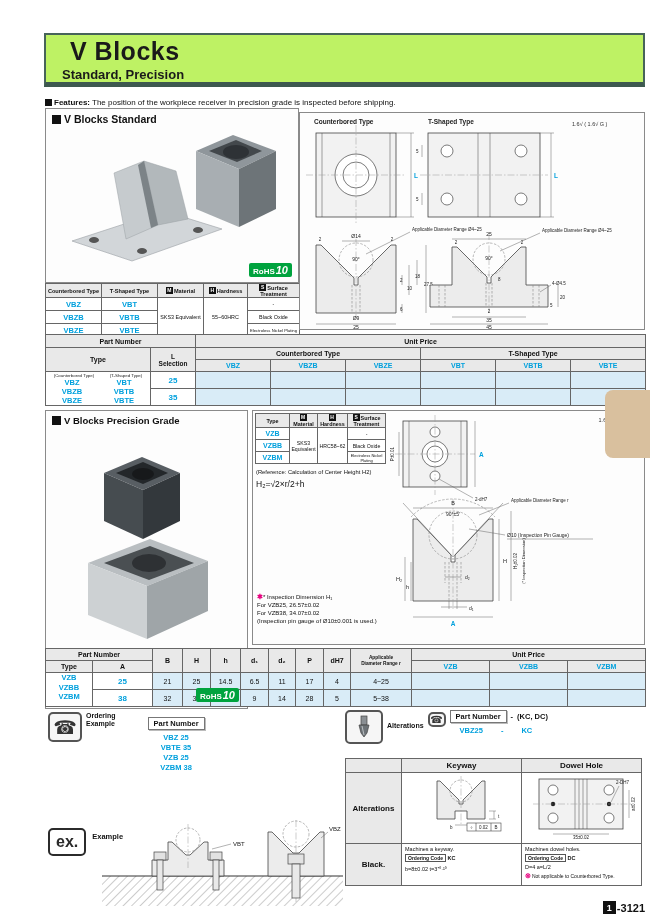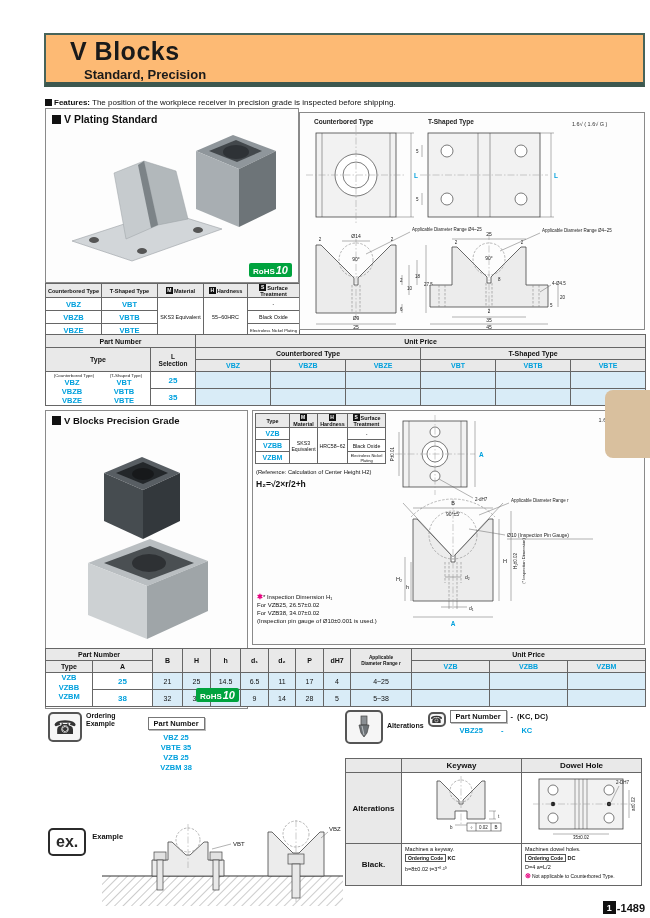--- a/index.html
+++ b/index.html
@@ -1,24 +1,24 @@
 <!DOCTYPE html>
 <html><head>
 <meta charset="utf-8">
 <style>
   html,body{margin:0;padding:0;background:#e8e8e8;}
   .page{position:relative;width:650px;height:918px;background:#ffffff;overflow:hidden;
         font-family:"Liberation Sans",sans-serif;color:#111;}
   .abs{position:absolute;}
 
   
-  .banner{left:44px;top:33px;width:601px;height:54px;background:#fdba74;
+  .banner{left:44px;top:33px;width:601px;height:54px;background:#bef264;
           border:2px solid #47645a;border-bottom:5px solid #3d584f;box-sizing:border-box;}
   .banner .title{position:absolute;left:24px;top:2px;font-size:25px;font-weight:bold;color:#1a1a1a;letter-spacing:.5px;}
-  .banner .subtitle{position:absolute;left:38px;top:32px;font-size:13px;font-weight:bold;color:#1a1a1a;}
+  .banner .subtitle{position:absolute;left:16px;top:32px;font-size:13px;font-weight:bold;color:#1a1a1a;}
 
   .features{left:45px;top:98px;font-size:8px;display:flex;align-items:center;gap:2px;}
   .blacksq{display:inline-block;width:7px;height:7px;background:#111;}
   .features b{font-size:8px;}
 
   .sectionbox{border:1px solid #8a8a8a;background:#fdfdfd;box-sizing:border-box;}
   .sectitle{position:absolute;left:6px;top:4px;font-size:10.5px;font-weight:bold;display:flex;gap:3px;align-items:center;z-index:3;}
   .sectitle .blacksq{width:9px;height:9px;}
 
   .rohs{position:absolute;background:#00a33e;color:#fff;border-radius:2px;
@@ -51,21 +51,21 @@
   .typecell .pair{display:flex;justify-content:space-around;font-size:7.5px;font-weight:bold;color:#00a0dd;line-height:9px;}
   .typecell .tline{font-size:7.5px;font-weight:bold;color:#00a0dd;line-height:9.5px;}
 
   
   .t-prec th{font-size:5.4px;height:12px;}
   .t-prec td{font-size:5.2px;height:11px;}
   .t-prec .part{font-size:7px;}
   .t-prec .tiny{font-size:4.0px;}
 
   .refline{font-size:5.8px;}
-  .formula{font-size:8.5px;font-weight:bold;}
+  .formula{font-size:8.5px;}
   .noteblock{font-size:6px;line-height:8px;color:#111;}
   .star{color:#e6007e;font-size:7px;font-weight:bold;}
 
   .finish{font-size:5.5px;color:#333;}
 
   
   .badge{border:2px solid #555;border-radius:5px;background:#f6f6f6;display:flex;align-items:center;justify-content:center;box-sizing:border-box;}
   .pnbox{border:1px solid #777;background:#fff;font-size:7.5px;font-weight:bold;padding:1px 5px;box-shadow:1px 1px 0 #bbb;}
   .ordlist{font-size:7.5px;line-height:10px;text-align:center;}
   .lbl2{font-size:7px;font-weight:bold;line-height:8px;}
@@ -113,21 +113,21 @@
 
   <div class="abs features">
     <span class="blacksq"></span>
     <b>Features:</b>
     <span>The position of the workpiece receiver in precision grade is inspected before shipping.</span>
   </div>
 
   <div class="abs sectionbox" style="left:45px;top:108px;width:254px;height:175px;">
     <div class="sectitle">
       <span class="blacksq"></span>
-      <span>V Plating Standard</span>
+      <span>V Blocks Standard</span>
     </div>
     <svg width="252" height="173" viewBox="0 0 252 173">
 
       <polygon points="150,42 187,26 230,42 193,60" fill="#8f969b"></polygon>
       <polygon points="150,42 150,100 193,118 193,60" fill="#a8aeb2"></polygon>
       <polygon points="193,60 230,42 230,100 193,118" fill="#6d7478"></polygon>
       <polygon points="163,42 190,31 216,42 191,53" fill="#43484c"></polygon>
       <ellipse cx="190" cy="43" rx="13" ry="7" fill="#2e3236"></ellipse>
 
       <polygon points="26,132 118,102 176,120 86,152" fill="#d2d6d9" stroke="#9aa0a4" stroke-width="0.6"></polygon>
@@ -692,16 +692,16 @@
     <rect x="188" y="36" width="16" height="10" fill="#e2e2e2" stroke="#444" stroke-width="0.7"></rect>
     <rect x="192" y="46" width="8" height="34" fill="#e9e9e9" stroke="#444" stroke-width="0.7"></rect>
     <line class="dim" x1="221" y1="20" x2="228" y2="14"></line>
     <text class="dt" style="font-size:6px" x="229" y="13">VBZ</text>
   </svg>
 
   <div class="abs tantab"></div>
 
   <div class="abs footer">
     <span class="fb">1</span>
-    <span class="ft">-1489</span>
+    <span class="ft">-3121</span>
   </div>
 
 </div>
 
 </body></html>

